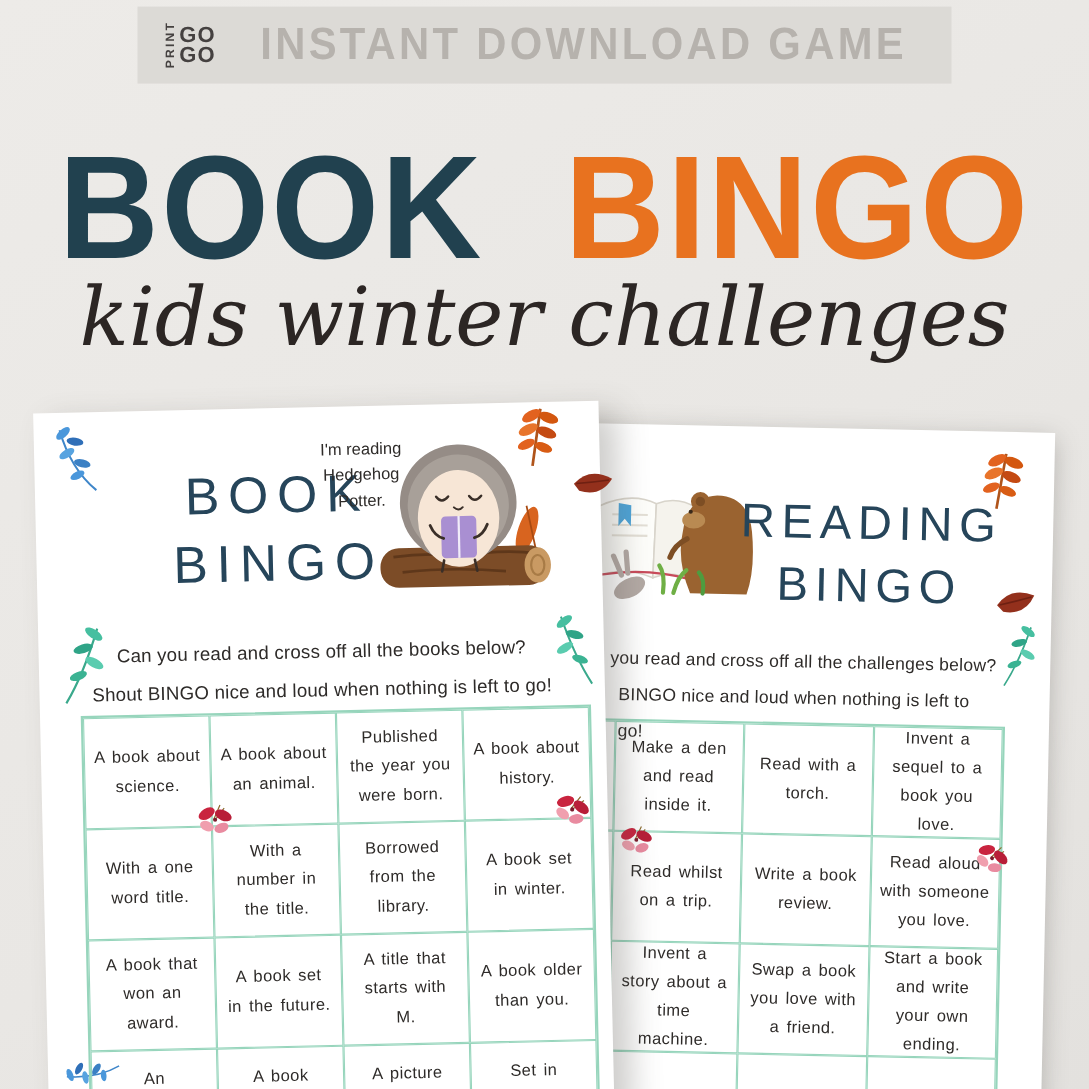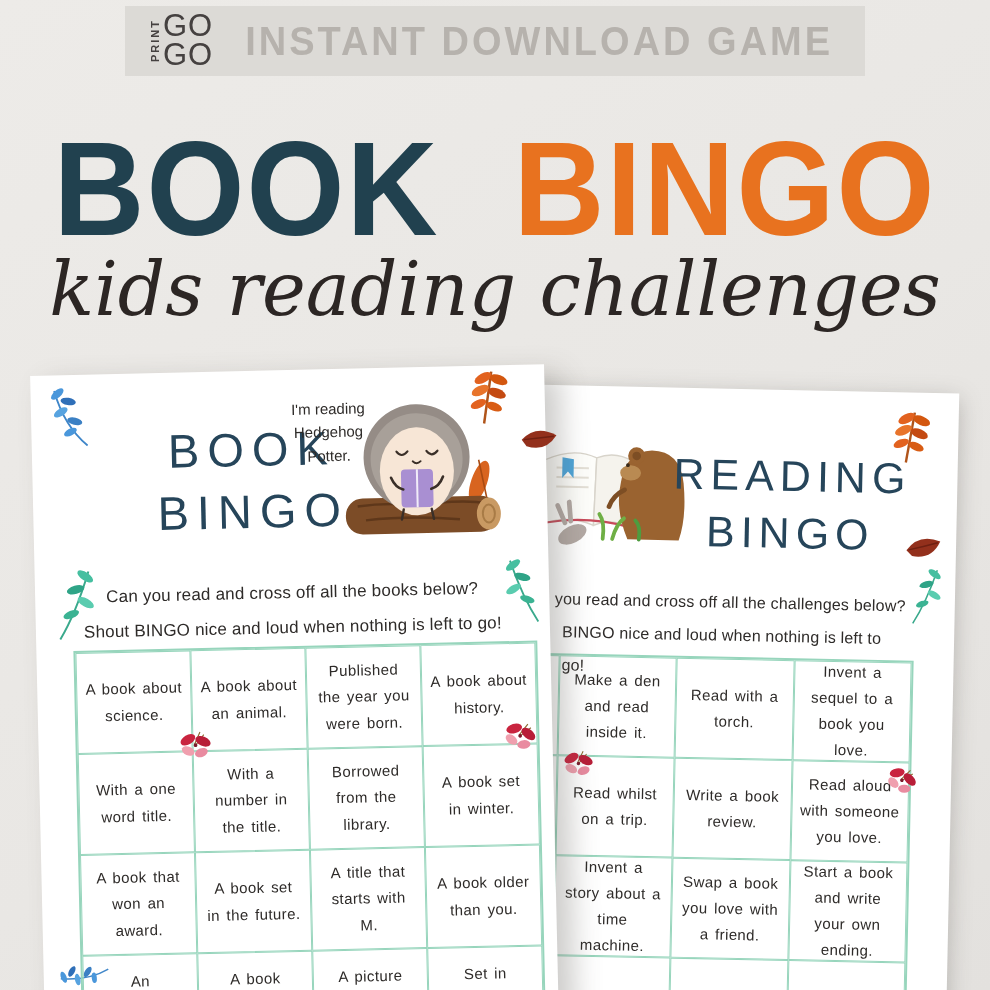--- a/index.html
+++ b/index.html
@@ -13,21 +13,21 @@
     position:relative;
     background:linear-gradient(145deg,#edebe8 0%,#e9e7e4 55%,#e3e1de 100%);
     font-family:"Liberation Sans",sans-serif;
   }
   
   .banner{position:absolute;left:125px;top:6px;width:740px;height:70px;
     background:var(--banner-bg);display:flex;align-items:center;z-index:1;}
   .logo{display:flex;align-items:center;margin-left:24px;}
   .logo-print{writing-mode:vertical-rl;transform:rotate(180deg);font-size:11px;font-weight:bold;
     letter-spacing:2px;color:var(--logo);height:52px;text-align:center;}
-  .logo-go{font-size:31px;font-weight:normal;line-height:.92;color:var(--logo);letter-spacing:1px;margin-left:2px;}
+  .logo-go{font-size:20px;font-weight:bold;line-height:.92;color:var(--logo);letter-spacing:1px;margin-left:2px;}
   .banner-label{flex:1;text-align:center;font-weight:bold;font-size:38px;color:var(--banner-text);
     letter-spacing:3px;transform:scaleY(1.08);}
   
   .hero-title{position:absolute;top:116px;left:0;width:100%;display:flex;justify-content:center;gap:74px;
     font-weight:bold;font-size:126px;letter-spacing:2px;transform:scaleY(1.06);z-index:1;}
   .hero-title .w1{color:var(--teal);}
   .hero-title .w2{color:var(--orange);}
   .hero-sub{position:absolute;top:246px;left:0;width:100%;text-align:center;
     font-family:"DejaVu Serif",serif;font-style:italic;font-size:74px;color:var(--script);z-index:1;}
   
@@ -148,21 +148,21 @@
       <div>GO</div>
     </div>
   </div>
   <div class="banner-label">INSTANT DOWNLOAD GAME</div>
 </div>
 
 <div class="hero-title">
   <span class="w1">BOOK</span>
   <span class="w2">BINGO</span>
 </div>
-<div class="hero-sub">kids reading challenges</div>
+<div class="hero-sub">kids winter challenges</div>
 
 <div class="card card-right">
   <svg class="dec" style="left:455px;top:16px;width:42px;height:58px">
       <use href="#sym-rowan"></use>
     </svg>
   <svg class="dec" style="left:470px;top:138px;width:38px;height:32px;transform:rotate(15deg)">
       <use href="#sym-leaf"></use>
     </svg>
   <svg class="dec" style="left:472px;top:172px;width:40px;height:60px">
       <use href="#sym-sprig-teal"></use>

